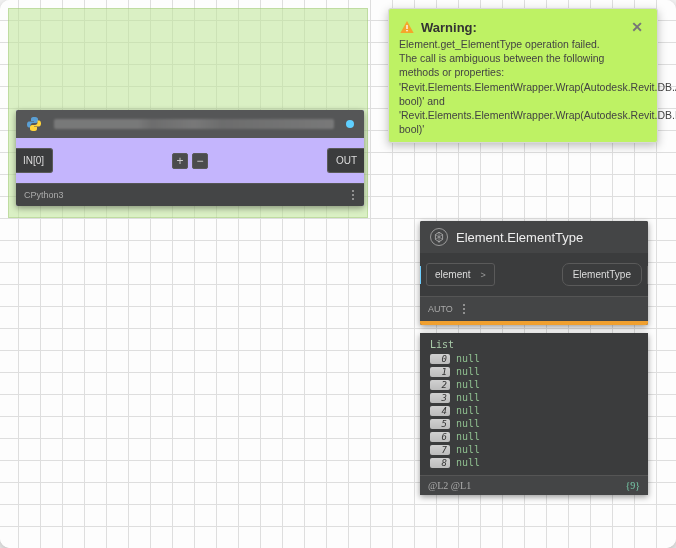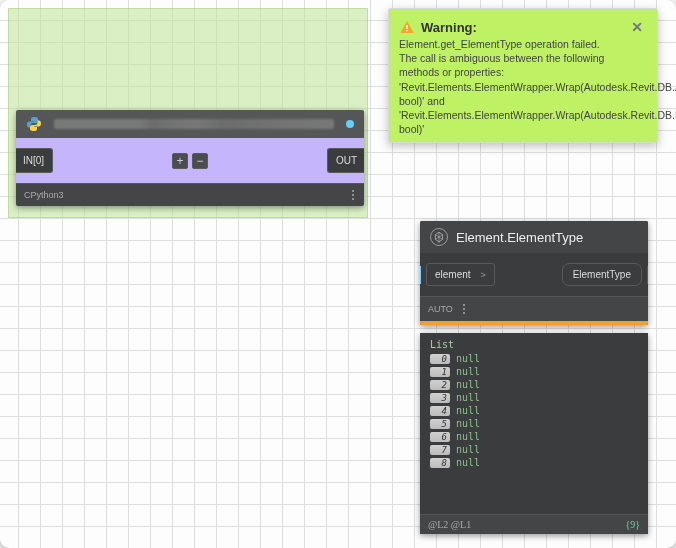--- a/index.html
+++ b/index.html
@@ -105,21 +105,21 @@
   }
   .et-foot {
     background: #444546; color: #aaa; font-size: 9px; padding: 5px 8px;
     display: flex; justify-content: flex-start; align-items: center; gap: 8px;
     border-top: 1px solid #555;
   }
   .et-accent { height: 4px; background: #f0a030; }
 
   
   .list-panel {
-    position: absolute; left: 420px; top: 333px; width: 228px; height: 201px;
+    position: absolute; left: 420px; top: 333px; width: 228px; height: 162px;
     background: #3b3c3d; box-shadow: 0 2px 6px rgba(0,0,0,0.4);
     display: flex; flex-direction: column; overflow: hidden;
   }
   .list-body { flex: 1; padding: 6px 10px; overflow-y: auto; color: #9dc; }
   .list-title { color: #aaccaa; font-family: Consolas, monospace; font-size: 10px; margin-bottom: 2px; }
   .list-row { display: flex; align-items: center; gap: 6px; font-family: Consolas, monospace; font-size: 10px; padding: 1px 0; }
   .idx-badge {
     display: inline-block; min-width: 20px; padding: 0 3px;
     background: linear-gradient(#d0d0d0,#bcbcbc); color: #333; font-style: italic;
     text-align: right; border-radius: 2px; font-size: 9px;

